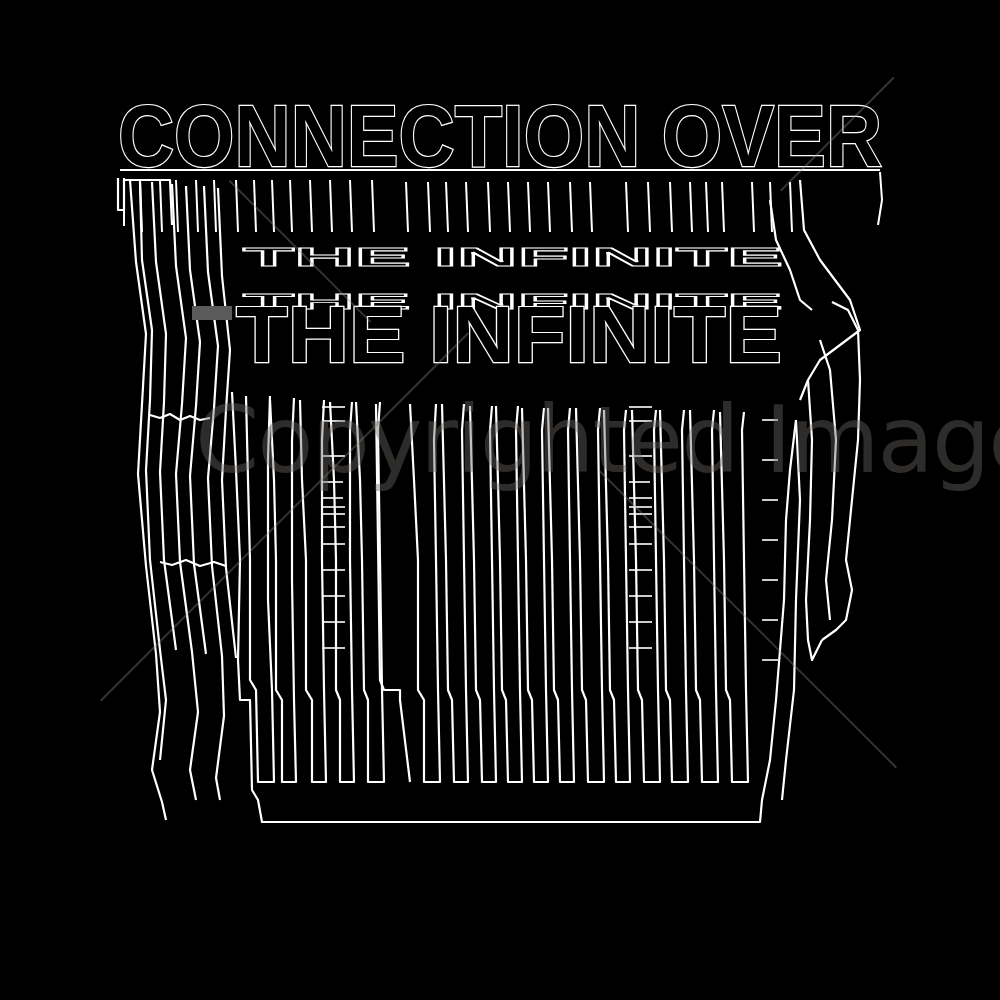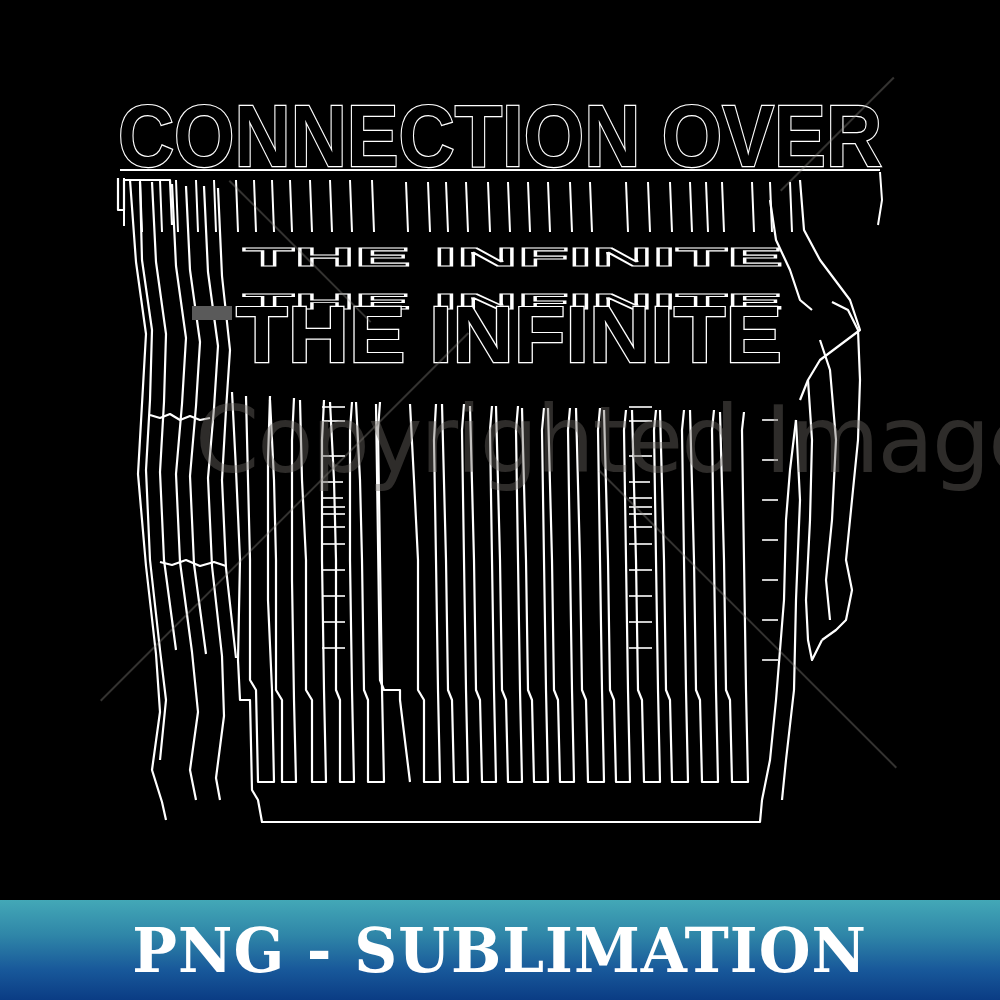--- a/index.html
+++ b/index.html
@@ -198,17 +198,14 @@
     </svg>
 
     <div class="wm-line" style="left:100px; top:700px; width:520px; transform: rotate(-45deg);"></div>
     <div class="wm-line" style="left:600px; top:470px; width:420px; transform: rotate(45deg);"></div>
     <div class="wm-line" style="left:780px; top:190px; width:160px; transform: rotate(-45deg);"></div>
     <div class="wm-line" style="left:230px; top:180px; width:200px; transform: rotate(45deg);"></div>
 
     <div class="watermark">Copyrighted Image</div>
   </div>
 
-  <div class="band">
-    <span class="band-label">PNG - SUBLIMATION</span>
-  </div>
 
 </div>
 
 </body></html>

